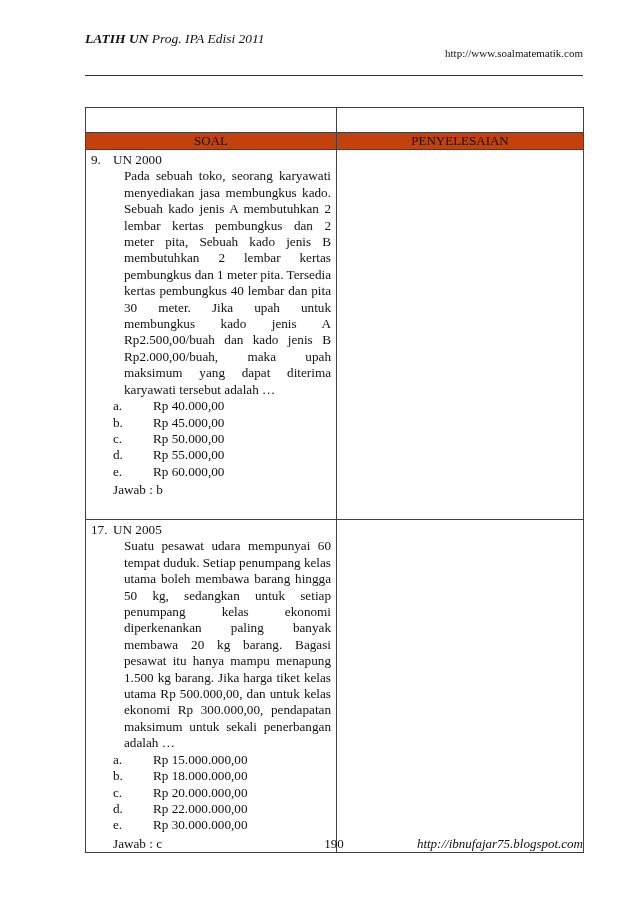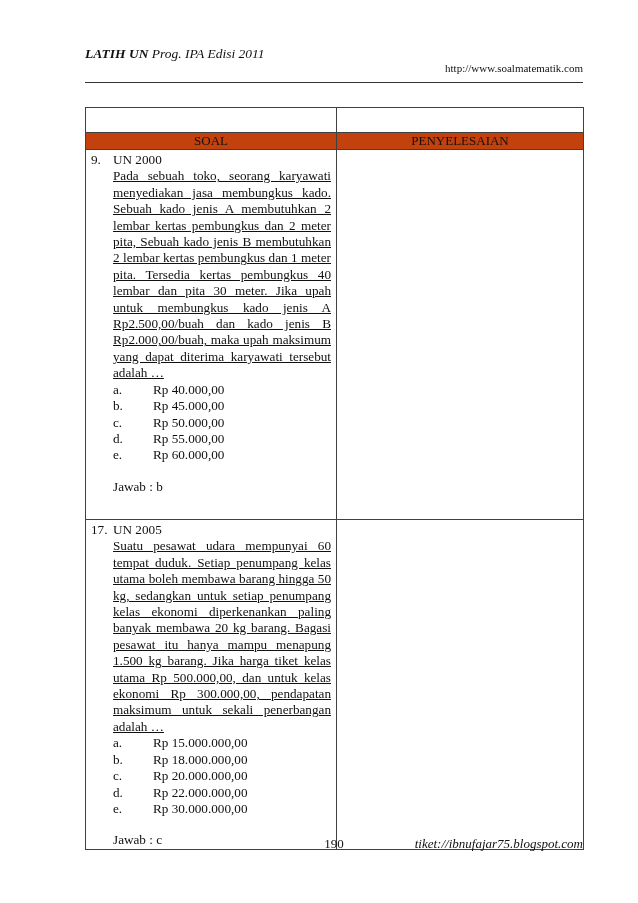--- a/index.html
+++ b/index.html
@@ -10,24 +10,24 @@
     background: #ffffff;
     font-family: "Liberation Serif", "DejaVu Serif", serif;
     color: #111111;
     overflow: hidden;
   }
 
   
   .header {
     position: absolute;
     left: 85px;
-    top: 46px;
+    top: 31px;
     width: 498px;
     border-bottom: 1.5px solid #333333;
-    padding-bottom: 7px;
+    padding-bottom: 15px;
   }
   .header-title {
     font-size: 13.5px;
     line-height: 15px;
     font-style: italic;
   }
   .header-title .t-bold { font-weight: bold; }
   .header-url {
     font-size: 11px;
     line-height: 13px;
@@ -68,30 +68,29 @@
   .q {
     font-size: 13.2px;
     line-height: 16.4px;
   }
   .q-head { white-space: nowrap; }
   .q-num {
     display: inline-block;
     width: 22px;
   }
   .q-body {
-    margin-left: 22px;
+    margin-left: 33px;
     text-align: justify;
-    text-decoration: underline;
   }
   .opts { margin-left: 22px; }
   .opt { display: flex; }
   .opt-label { width: 40px; flex: 0 0 40px; }
   .answer {
     margin-left: 22px;
-    margin-top: 15px;
+    margin-top: 2px;
   }
 
   
   .footer {
     position: absolute;
     left: 85px;
     top: 837px;
     width: 498px;
     font-size: 13px;
   }
@@ -204,17 +203,17 @@
         </div>
       </td>
       <td></td>
     </tr>
   </tbody>
     </table>
 
   <div class="footer">
     <div class="footer-page">190</div>
     <div class="footer-right">
-      <div>tiket://ibnufajar75.blogspot.com</div>
+      <div>http://ibnufajar75.blogspot.com</div>
     </div>
   </div>
 
 </div>
 
 </body></html>

